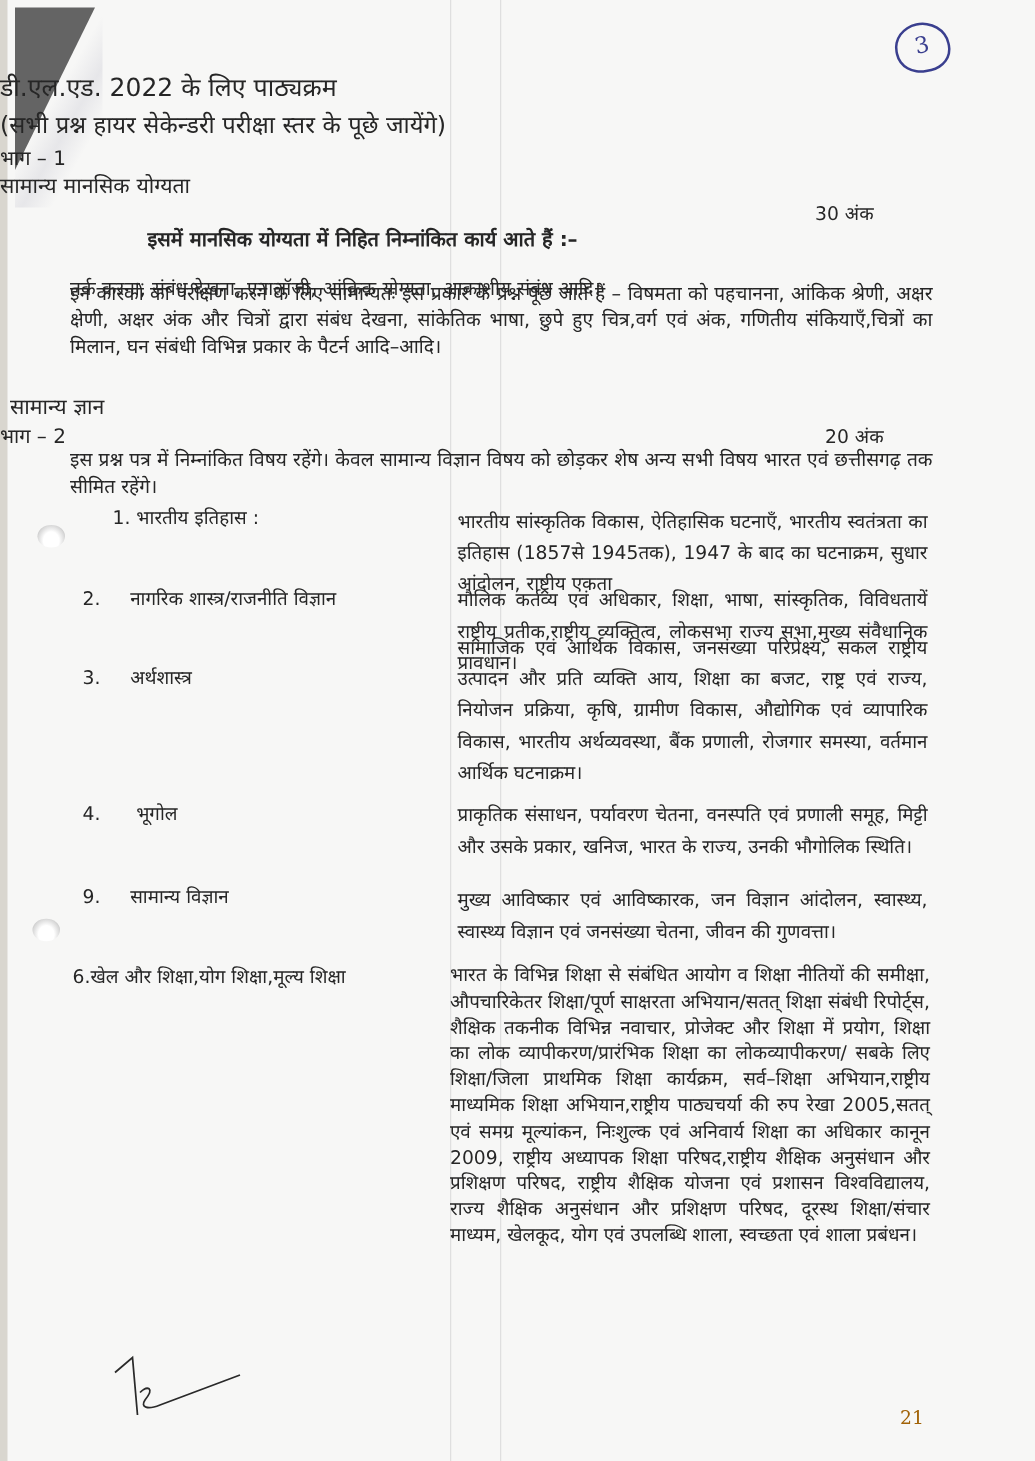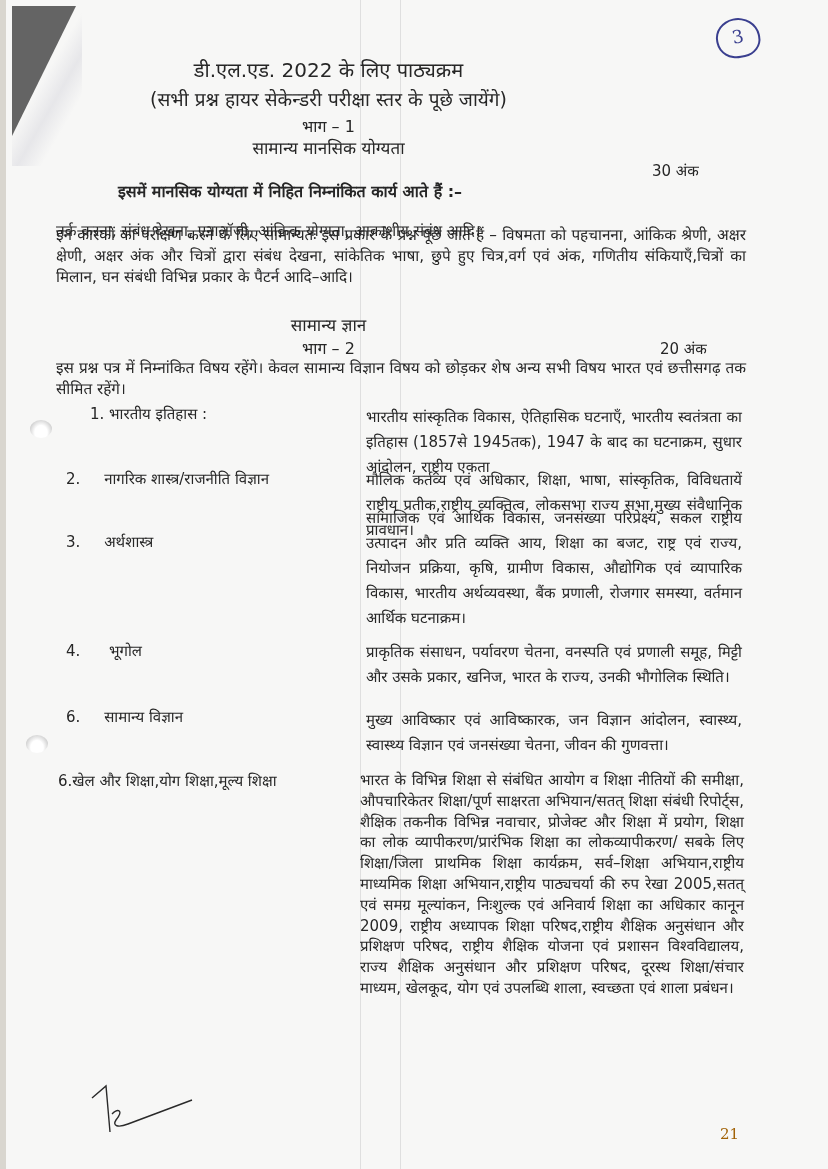--- a/index.html
+++ b/index.html
@@ -27,30 +27,30 @@
       position: absolute; width: 22px; height: 18px; border-radius: 50%;
       background: radial-gradient(ellipse at 50% 70%, #ffffff 40%, #d8d8d8 70%, #9a9a9a 100%);
     }
     .circled-mark {
       position: absolute; left: 716px; top: 18px; width: 40px; height: 36px;
       border: 2px solid #3a3f8f; border-radius: 50% 55% 45% 50%;
       transform: rotate(-12deg);
       color: #3a3f8f; font-size: 18px; text-align: center; line-height: 34px;
       font-family: "DejaVu Serif", serif;
     }
-    .center { position: absolute; left: 0; width: 657px; text-align: center; }
+    .center { position: absolute; left: 0; width: 657px; }
     .t-title { top: 56px; font-size: 20px; }
     .t-sub { top: 86px; font-size: 19px; }
     .t-part1 { top: 115px; font-size: 16px; }
     .t-part1-name { top: 136px; font-size: 17px; }
     .marks { position: absolute; font-size: 15px; }
     .para { position: absolute; left: 56px; width: 690px; font-size: 15.3px; line-height: 21px; text-align: justify; }
     .bold { font-weight: bold; }
     .t-part2 { top: 291px; font-size: 16px; margin-top: 46px; }
-    .t-part2-name { top: 313px; font-size: 17px; }
+    .t-part2-name { top: 313px; font-size: 17px; padding-left: 8px; }
     .subj-label { position: absolute; font-size: 15px; }
     .subj-desc { position: absolute; left: 366px; width: 376px; font-size: 15px; line-height: 25px; text-align: justify; }
     .scan-line {
       position: absolute; top: 0; width: 1px; height: 1169px; background: rgba(200,200,200,.5);
     }
     .signature { position: absolute; left: 88px; top: 1080px; width: 110px; height: 60px; }
     .page-number {
       position: absolute; left: 720px; top: 1125px; font-size: 15px;
       font-family: "DejaVu Serif", serif; color: #a16207;
     }
@@ -90,21 +90,21 @@
 
 <div class="subj-label" style="left:66px; top:468px; white-space:pre;">2.     नागरिक शास्त्र/राजनीति विज्ञान</div>
 <div class="subj-desc" style="top:468px;">मौलिक कर्तव्य एवं अधिकार, शिक्षा, भाषा, सांस्कृतिक, विविधतायें राष्ट्रीय प्रतीक,राष्ट्रीय व्यक्तित्व, लोकसभा राज्य सभा,मुख्य संवैधानिक प्रावधान।</div>
 
 <div class="subj-label" style="left:66px; top:531px; white-space:pre;">3.     अर्थशास्त्र</div>
 <div class="subj-desc" style="top:506px;">सामाजिक एवं आर्थिक विकास, जनसंख्या परिप्रेक्ष्य, सकल राष्ट्रीय उत्पादन और प्रति व्यक्ति आय, शिक्षा का बजट, राष्ट्र एवं राज्य, नियोजन प्रक्रिया, कृषि, ग्रामीण विकास, औद्योगिक एवं व्यापारिक विकास, भारतीय अर्थव्यवस्था, बैंक प्रणाली, रोजगार समस्या, वर्तमान आर्थिक घटनाक्रम।</div>
 
 <div class="subj-label" style="left:66px; top:640px; white-space:pre;">4.      भूगोल</div>
 <div class="subj-desc" style="top:640px;">प्राकृतिक संसाधन, पर्यावरण चेतना, वनस्पति एवं प्रणाली समूह, मिट्टी और उसके प्रकार, खनिज, भारत के राज्य, उनकी भौगोलिक स्थिति।</div>
 
-<div class="subj-label" style="left:66px; top:706px; white-space:pre;">6.     सामान्य विज्ञान</div>
+<div class="subj-label" style="left:66px; top:706px; white-space:pre;">9.     सामान्य विज्ञान</div>
 <div class="subj-desc" style="top:708px;">मुख्य आविष्कार एवं आविष्कारक, जन विज्ञान आंदोलन, स्वास्थ्य, स्वास्थ्य विज्ञान एवं जनसंख्या चेतना, जीवन की गुणवत्ता।</div>
 
 <div class="subj-label" style="left:58px; top:770px;">6.खेल और शिक्षा,योग शिक्षा,मूल्य शिक्षा</div>
 <div class="subj-desc" style="left:360px; width:384px; top:770px; line-height:20.8px;">भारत के विभिन्न शिक्षा से संबंधित आयोग व शिक्षा नीतियों की समीक्षा, औपचारिकेतर शिक्षा/पूर्ण साक्षरता अभियान/सतत् शिक्षा संबंधी रिपोर्ट्स, शैक्षिक तकनीक विभिन्न नवाचार, प्रोजेक्ट और शिक्षा में प्रयोग, शिक्षा का लोक व्यापीकरण/प्रारंभिक शिक्षा का लोकव्यापीकरण/ सबके लिए शिक्षा/जिला प्राथमिक शिक्षा कार्यक्रम, सर्व–शिक्षा अभियान,राष्ट्रीय माध्यमिक शिक्षा अभियान,राष्ट्रीय पाठ्यचर्या की रुप रेखा 2005,सतत् एवं समग्र मूल्यांकन, निःशुल्क एवं अनिवार्य शिक्षा का अधिकार कानून 2009, राष्ट्रीय अध्यापक शिक्षा परिषद,राष्ट्रीय शैक्षिक अनुसंधान और प्रशिक्षण परिषद, राष्ट्रीय शैक्षिक योजना एवं प्रशासन विश्वविद्यालय, राज्य शैक्षिक अनुसंधान और प्रशिक्षण परिषद, दूरस्थ शिक्षा/संचार माध्यम, खेलकूद, योग एवं उपलब्धि शाला, स्वच्छता एवं शाला प्रबंधन।</div>
 
 <svg class="signature" viewBox="0 0 110 60">
   <path d="M4 18 L18 6 L22 52 M24 34 C30 28 36 30 28 40 C24 46 30 48 40 44 L104 20" stroke="#2a2a2a" stroke-width="1.4" fill="none"></path>
 </svg>
 
 <div class="page-number">21</div>

